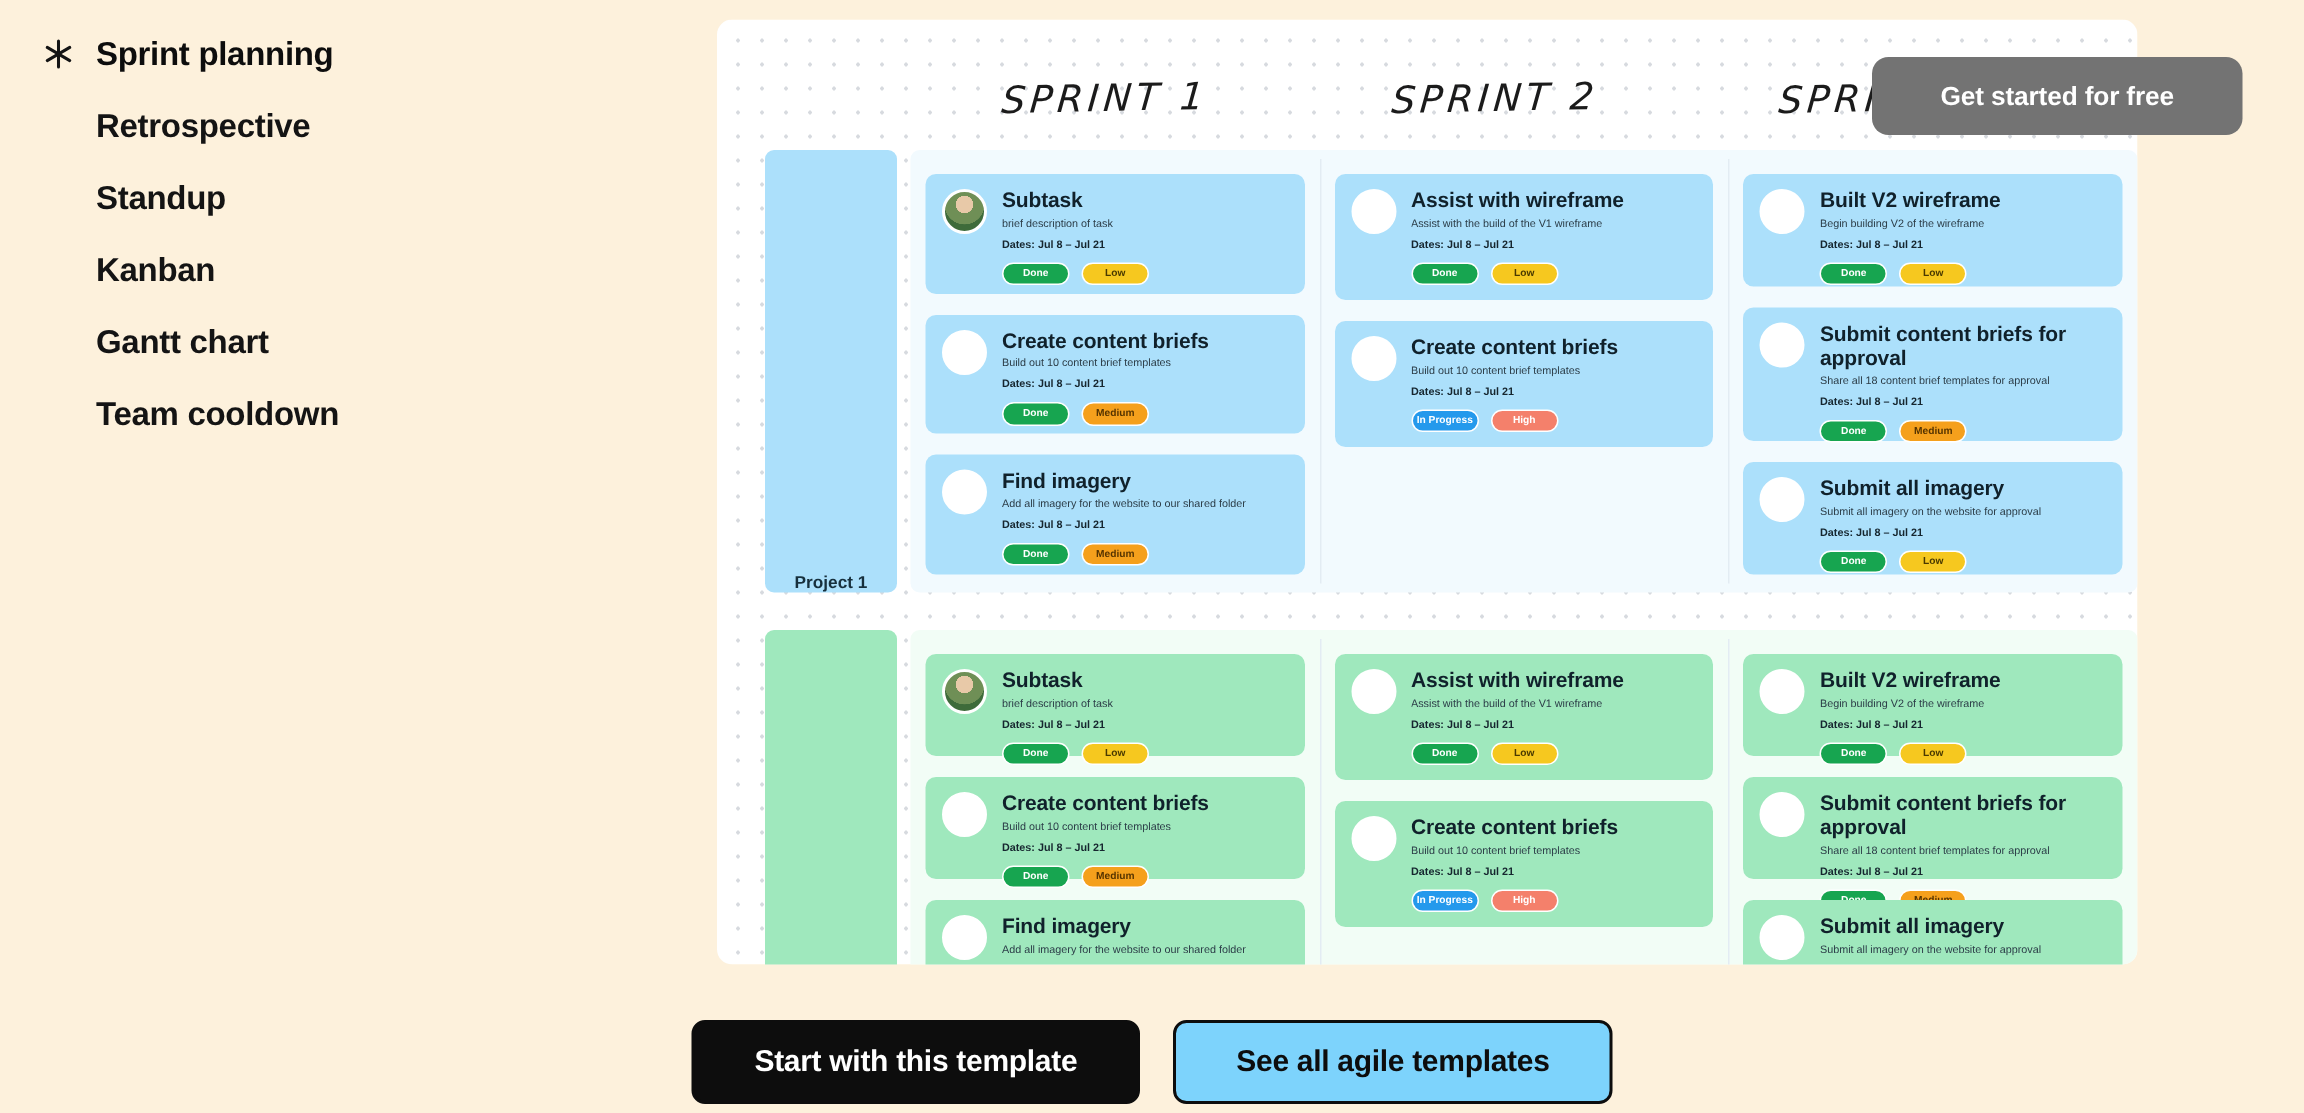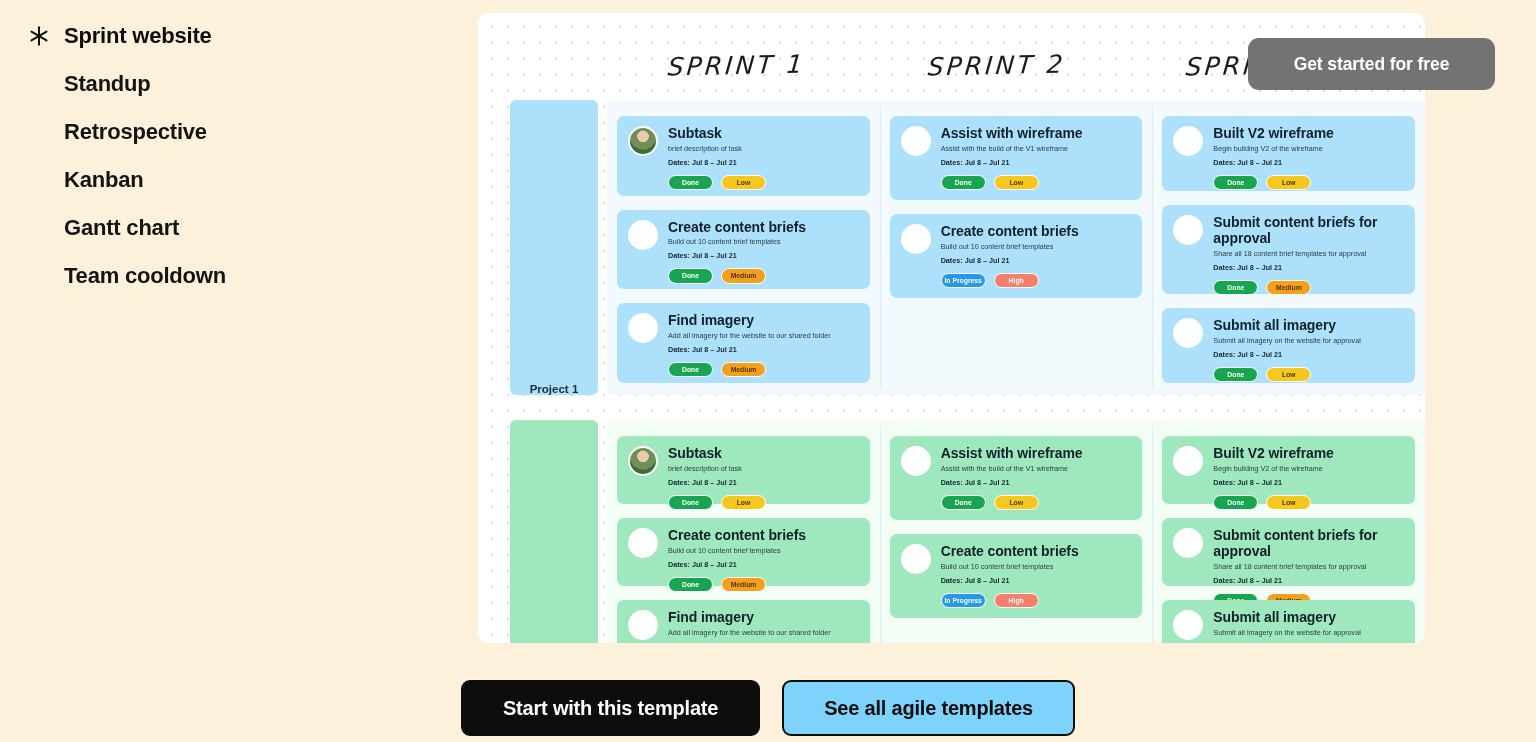--- a/index.html
+++ b/index.html
@@ -143,27 +143,27 @@
 
   <nav class="sidebar" id="sidebar">
       <div class="nav-item active">
         <svg class="star-icon" viewBox="0 0 24 24">
           <g stroke="#141414" stroke-width="2.2" stroke-linecap="round">
             <line x1="12" y1="2.5" x2="12" y2="21.5"></line>
             <line x1="3.8" y1="7.2" x2="20.2" y2="16.8"></line>
             <line x1="3.8" y1="16.8" x2="20.2" y2="7.2"></line>
           </g>
         </svg>
-        <span class="nav-label">Sprint website</span>
+        <span class="nav-label">Sprint planning</span>
+      </div>
+      <div class="nav-item">
+        <span class="nav-label">Retrospective</span>
       </div>
       <div class="nav-item">
         <span class="nav-label">Standup</span>
-      </div>
-      <div class="nav-item">
-        <span class="nav-label">Retrospective</span>
       </div>
       <div class="nav-item">
         <span class="nav-label">Kanban</span>
       </div>
       <div class="nav-item">
         <span class="nav-label">Gantt chart</span>
       </div>
       <div class="nav-item">
         <span class="nav-label">Team cooldown</span>
       </div>

